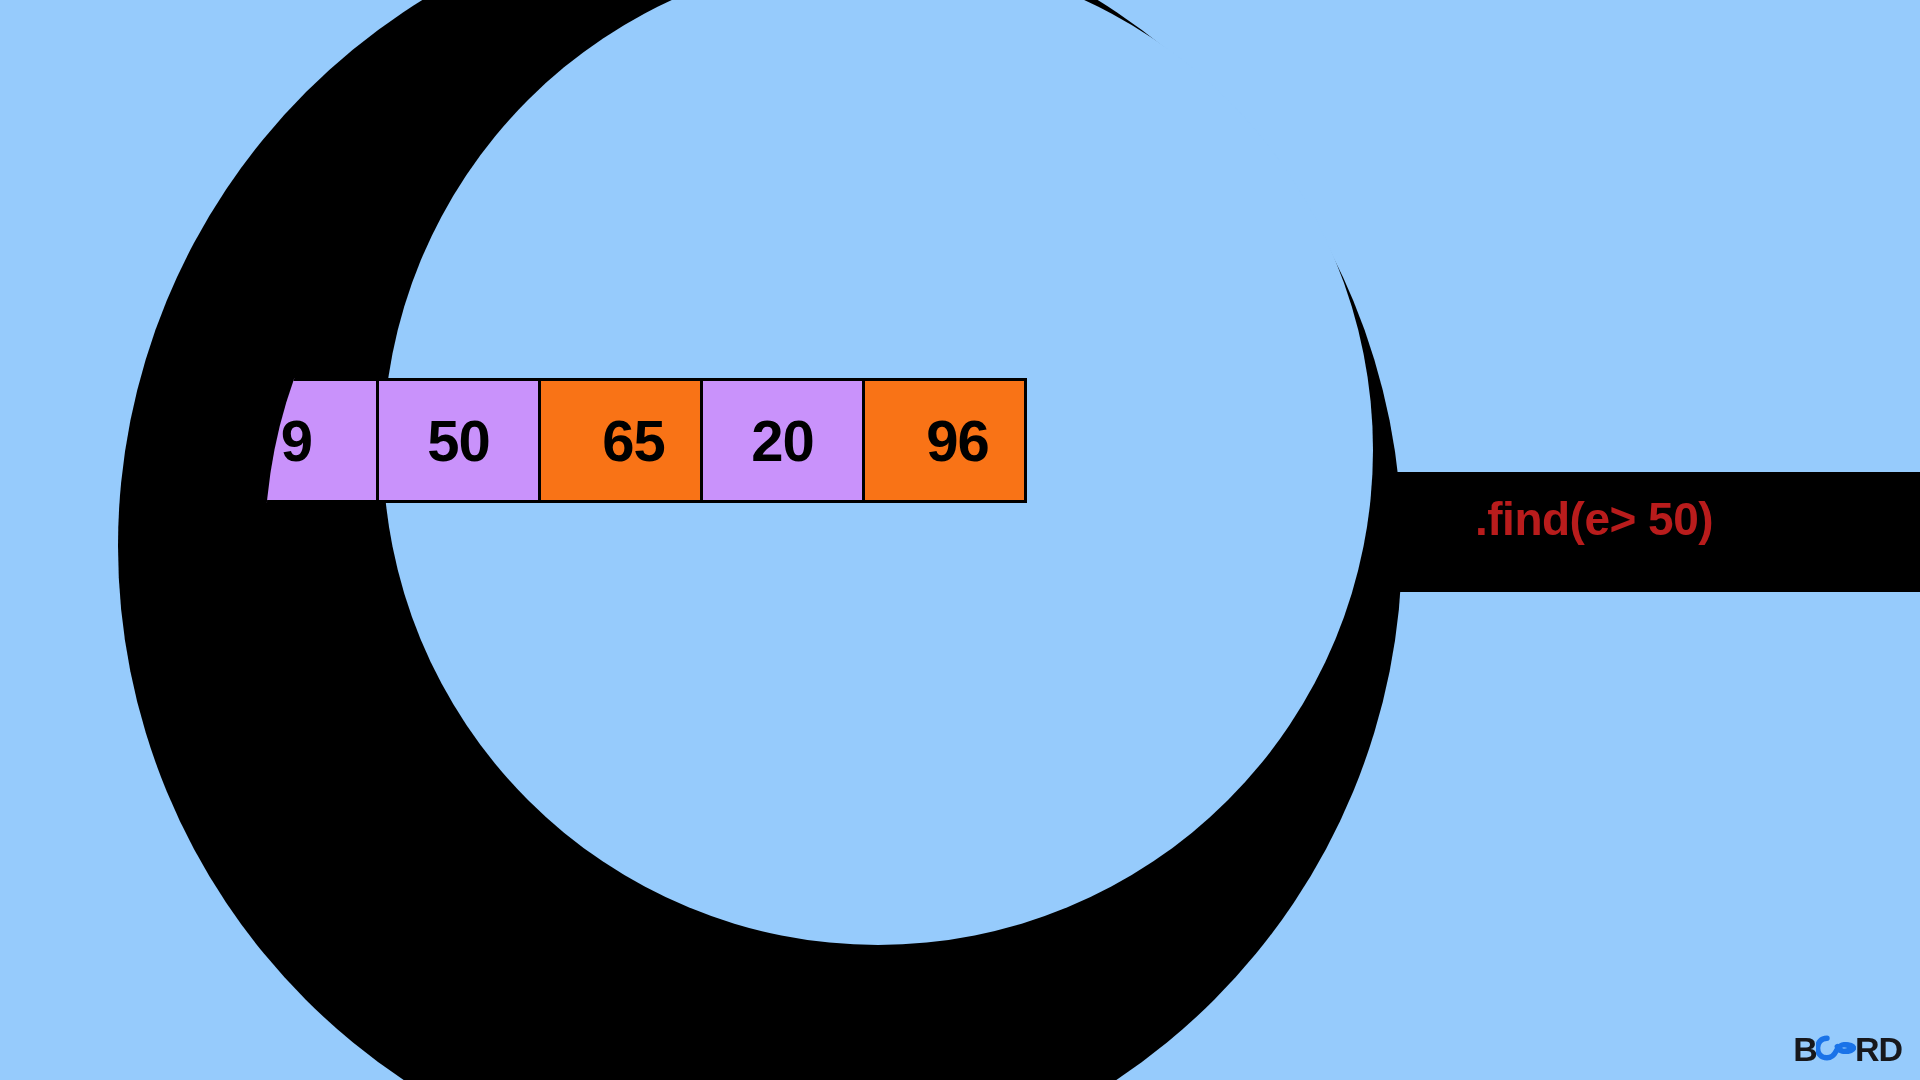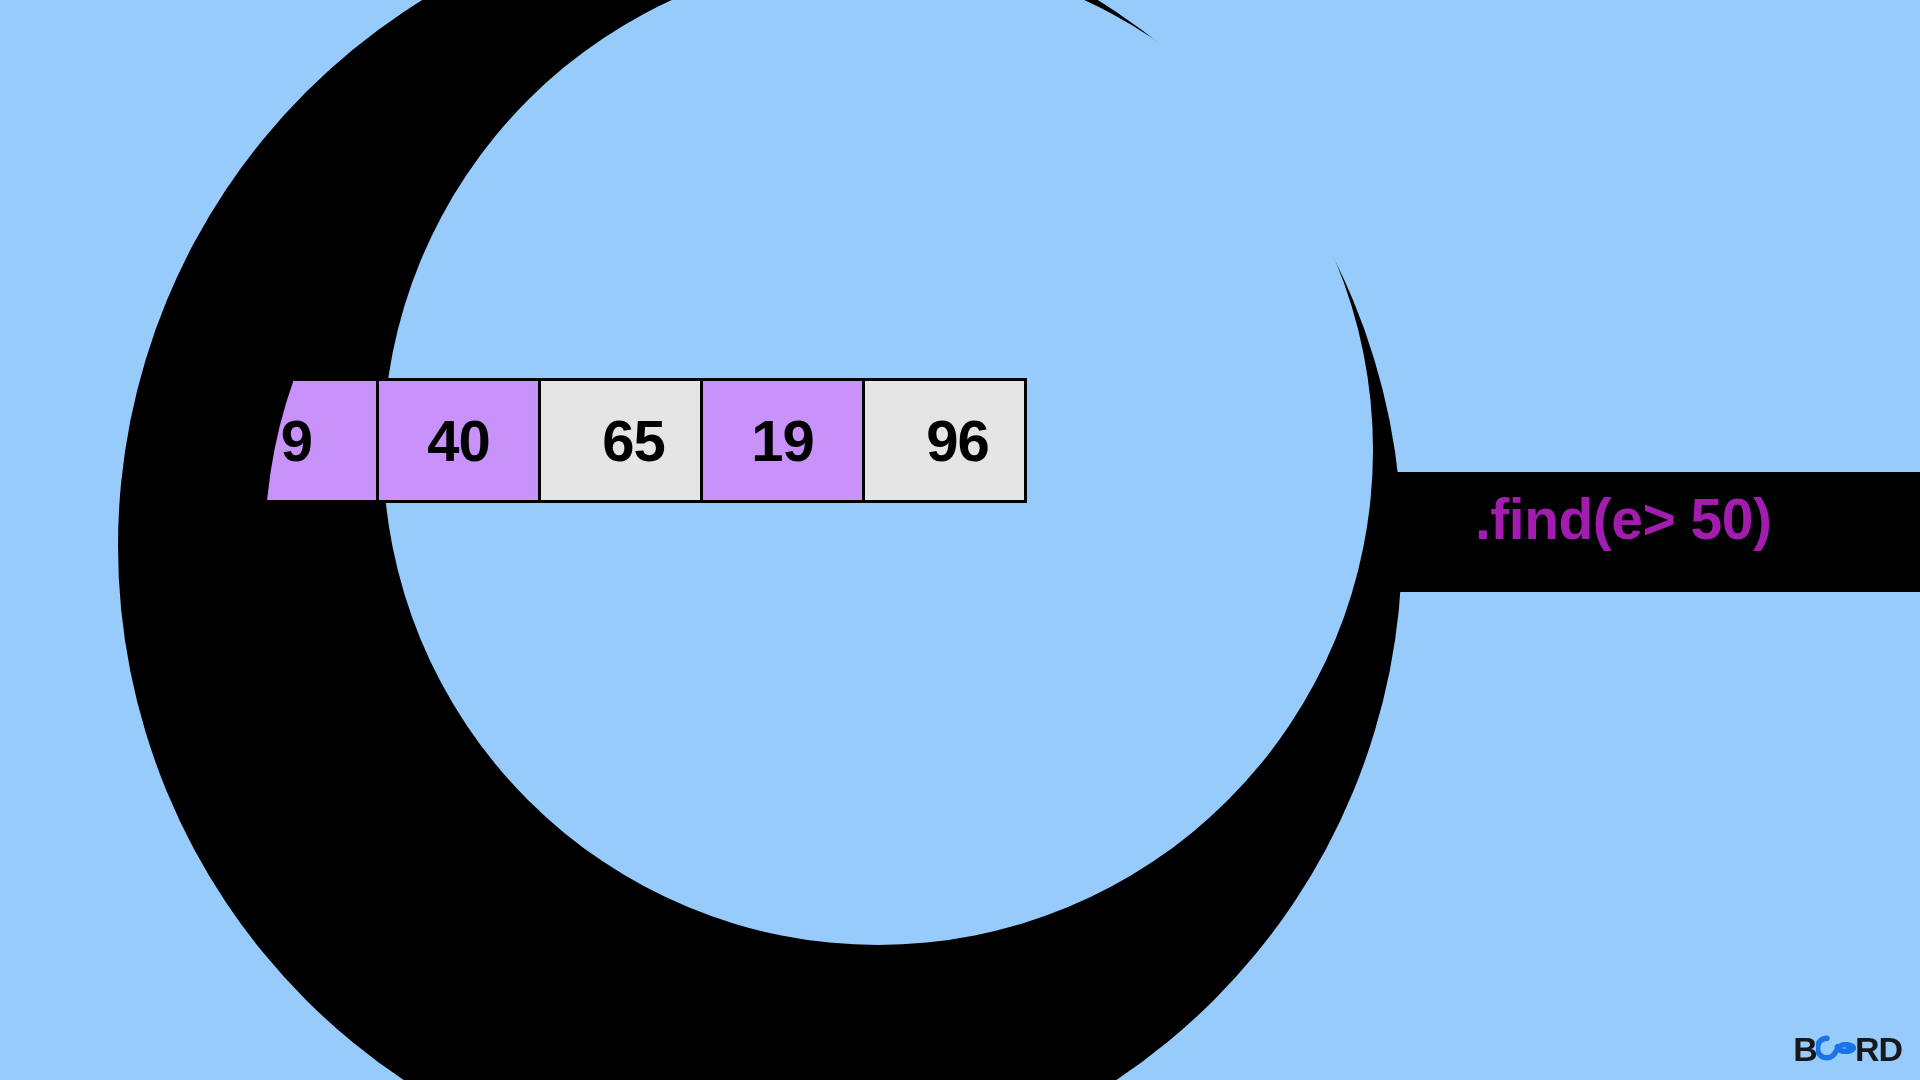--- a/index.html
+++ b/index.html
@@ -35,22 +35,22 @@
 
   .handle-label {
     position: absolute;
     left: 1475px;
     top: 472px;
     width: 445px;
     height: 94px;
     display: flex;
     align-items: center;
     justify-content: flex-start;
-    color: #a21caf;
-    font-size: 57px;
+    color: #b91c1c;
+    font-size: 46px;
     font-weight: bold;
     letter-spacing: -0.5px;
     font-family: "Liberation Sans", sans-serif;
     white-space: nowrap;
   }
 
   
   .ring {
     position: absolute;
     left: 118px;
@@ -98,21 +98,21 @@
     display: flex;
     align-items: center;
     justify-content: center;
     font-size: 58px;
     font-weight: bold;
     color: #000000;
     font-family: "Liberation Sans", sans-serif;
     letter-spacing: -1px;
   }
   .cell.purple { background: #c992fb; }
-  .cell.orange { background: #e5e5e5; padding-left: 26px; }
+  .cell.orange { background: #f97316; padding-left: 26px; }
 
   
   .logo {
     position: absolute;
     right: 18px;
     bottom: 14px;
     display: flex;
     align-items: center;
     font-size: 34px;
     font-weight: bold;
@@ -135,27 +135,27 @@
   <div class="ring">
     <div class="lens"></div>
   </div>
 
   <div class="array-clip">
     <div class="array">
       <div class="cell purple">
         <span>9</span>
       </div>
       <div class="cell purple">
-        <span>40</span>
+        <span>50</span>
       </div>
       <div class="cell orange">
         <span>65</span>
       </div>
       <div class="cell purple">
-        <span>19</span>
+        <span>20</span>
       </div>
       <div class="cell orange">
         <span>96</span>
       </div>
     </div>
   </div>
 
   <div class="logo">
     <span class="dark">B</span>
     <span class="inf">

